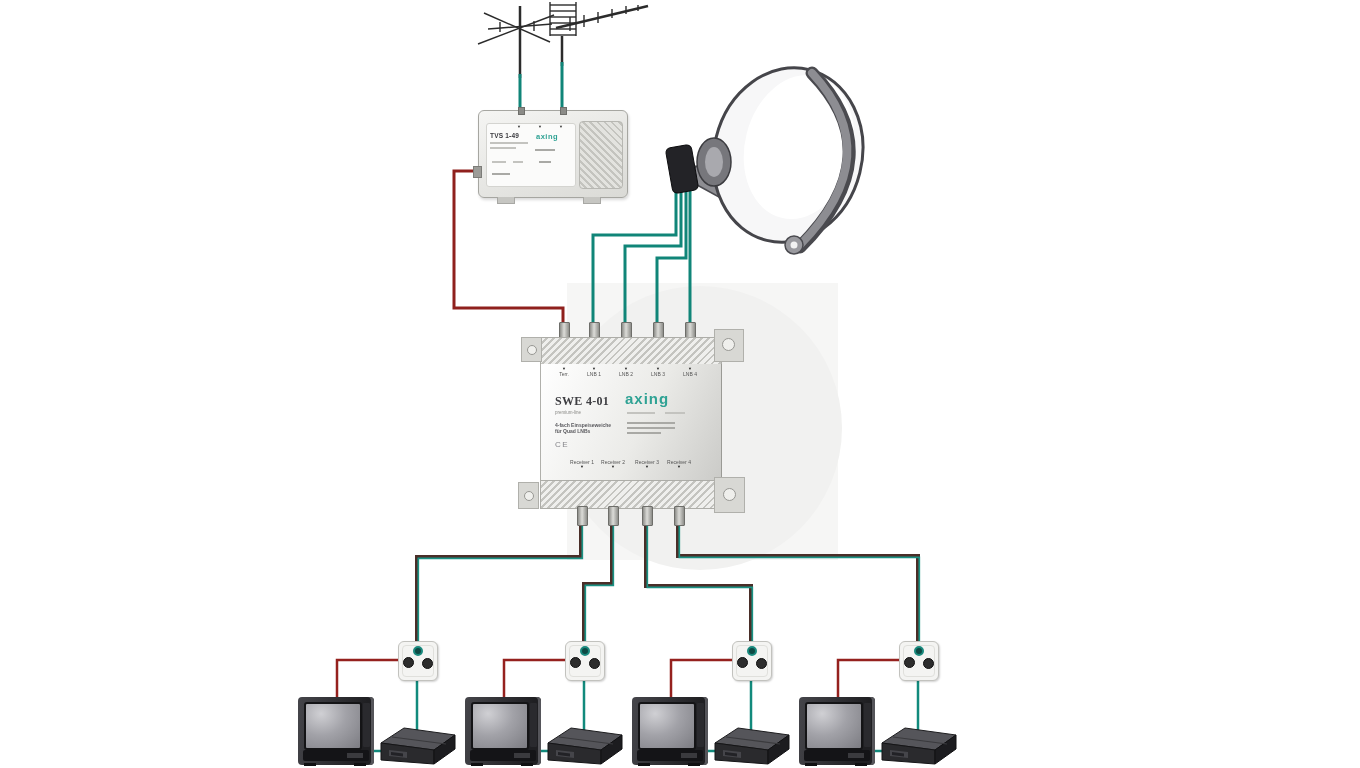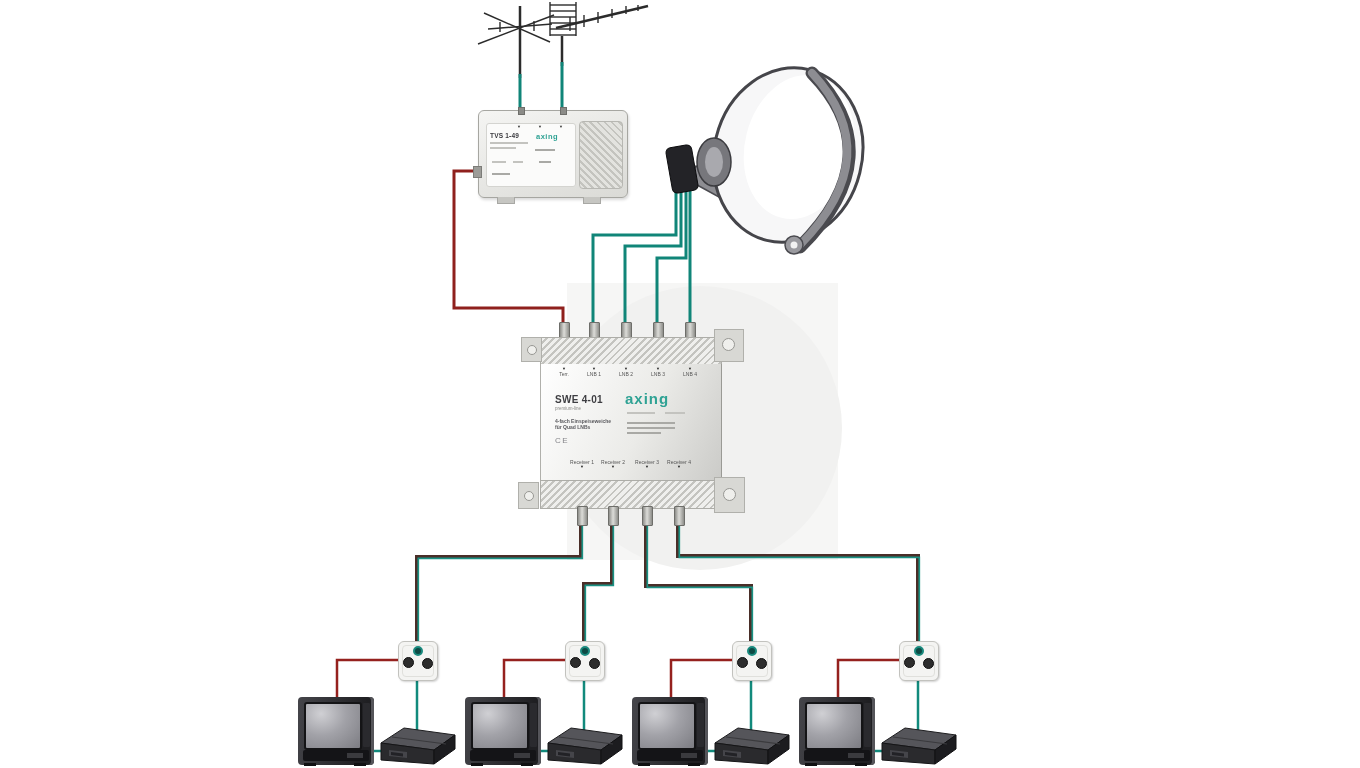--- a/index.html
+++ b/index.html
@@ -45,21 +45,21 @@
   .msw-face{position:absolute;left:22px;top:46px;width:180px;height:116px;
        background:linear-gradient(115deg,#ffffff 0%,#ebebe8 55%,#cbcbc8 100%);
        border-left:1px solid #b0b0ab;border-right:1px solid #9a9a95;}
   .conn{position:absolute;width:9px;height:18px;border-radius:1px;border:1px solid #6e6e6a;
        background:linear-gradient(90deg,#8e8e8a,#dcdcd8 45%,#8e8e8a);}
   .port-label{position:absolute;width:34px;display:flex;flex-direction:column;align-items:center;color:#555;}
   .port-label .arr{font-size:4px;line-height:4px;color:#222;}
   .port-label .lbl{font-size:5px;line-height:6px;white-space:nowrap;}
   .out-label{width:44px;}
   .msw-text{position:absolute;left:14px;top:30px;width:72px;color:#3e3e42;}
-  .msw-model{font-size:10px;font-weight:bold;letter-spacing:.3px;}
+  .msw-model{font-size:12px;font-weight:bold;letter-spacing:.3px;font-family:Liberation Serif, serif;}
   .msw-series{font-size:4.5px;color:#8a8a86;margin-top:1px;}
   .msw-desc{font-size:5px;font-weight:bold;color:#5a5a5e;margin-top:7px;line-height:6px;}
   .msw-ce{font-size:8px;color:#85858a;letter-spacing:1.5px;margin-top:6px;}
   .msw-logo{position:absolute;left:84px;top:26px;font-size:15px;font-weight:bold;color:#2fa294;letter-spacing:1px;}
 
   
   .outlet{position:absolute;top:641px;width:38px;height:38px;z-index:2;background:#f4f4f2;
        border:1px solid #c2c2be;border-radius:6px;box-shadow:1px 1px 2px rgba(0,0,0,.18);}
   .outlet .inner{position:absolute;left:3px;top:3px;width:30px;height:30px;border:1px solid #e0e0dc;border-radius:4px;}
   .p-top{position:absolute;left:14px;top:4px;width:6px;height:6px;border-radius:50%;background:#0d4a44;border:2px solid #1a8a7e;}

